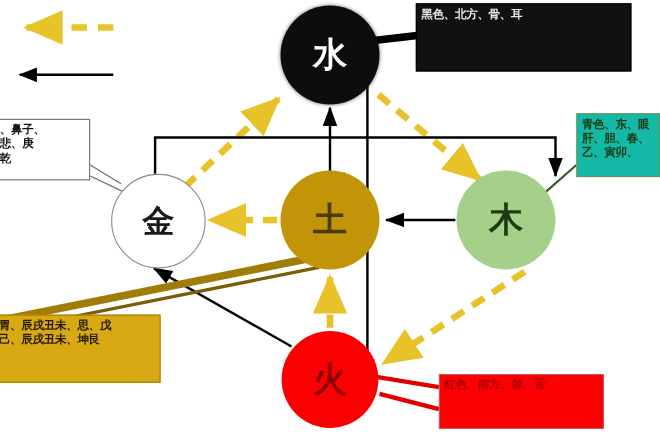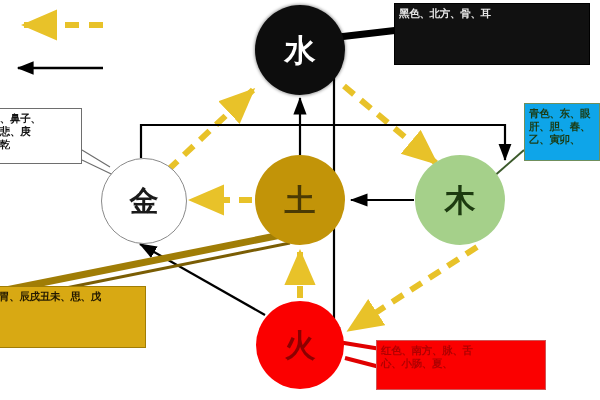--- a/index.html
+++ b/index.html
@@ -77,46 +77,46 @@
     font-size: 10.5px;
     line-height: 1.22;
     letter-spacing: -0.3px;
     text-align: left;
     font-weight: 700;
     z-index: 6;
     padding: 3px 4px;
     overflow: hidden;
   }
   .callout-water {
-    left: 394px; top: 3px; width: 196px; height: 62px;
+    left: 378px; top: 3px; width: 196px; height: 62px;
     background: #111111;
     color: #e8e8e8;
     border: 1px solid #000000;
   }
   .callout-wood {
     left: 524px; top: 103px; width: 76px; height: 58px;
-    background: #0ea5e9;
+    background: #14b8a6;
     color: #1b3a10;
     border: 1px solid #6f8f5c;
   }
   .callout-metal {
     left: -48px; top: 108px; width: 130px; height: 56px;
     background: #ffffff;
     color: #141414;
     border: 1px solid #6e6e6e;
     padding-left: 6px;
   }
   .callout-earth {
     left: -6px; top: 286px; width: 152px; height: 62px;
     background: #d8a913;
     color: #241a00;
     border: 1px solid #a07d06;
   }
   .callout-fire {
-    left: 376px; top: 340px; width: 170px; height: 50px;
+    left: 399px; top: 340px; width: 150px; height: 50px;
     background: #fb0000;
     color: #b00000;
     border: 1px solid #cf5555;
   }
   .callout .ln { display: block; white-space: nowrap; }
 </style>
 </head>
 <body>
 
 <div id="stage">
@@ -227,20 +227,20 @@
   </div>
 
   <div class="callout callout-metal">
     <span class="ln">西方、皮、鼻子、</span>
     <span class="ln">肺、秋、悲、庚</span>
     <span class="ln">申酉、兑乾</span>
   </div>
 
   <div class="callout callout-earth">
     <span class="ln">胃、辰戌丑未、思、戊</span>
+    <span class="ln">己、辰戌丑未、坤艮</span>
   </div>
 
   <div class="callout callout-fire">
     <span class="ln">红色、南方、脉、舌</span>
-    <span class="ln">心、小肠、夏、</span>
   </div>
 
 </div>
 
 </body></html>

